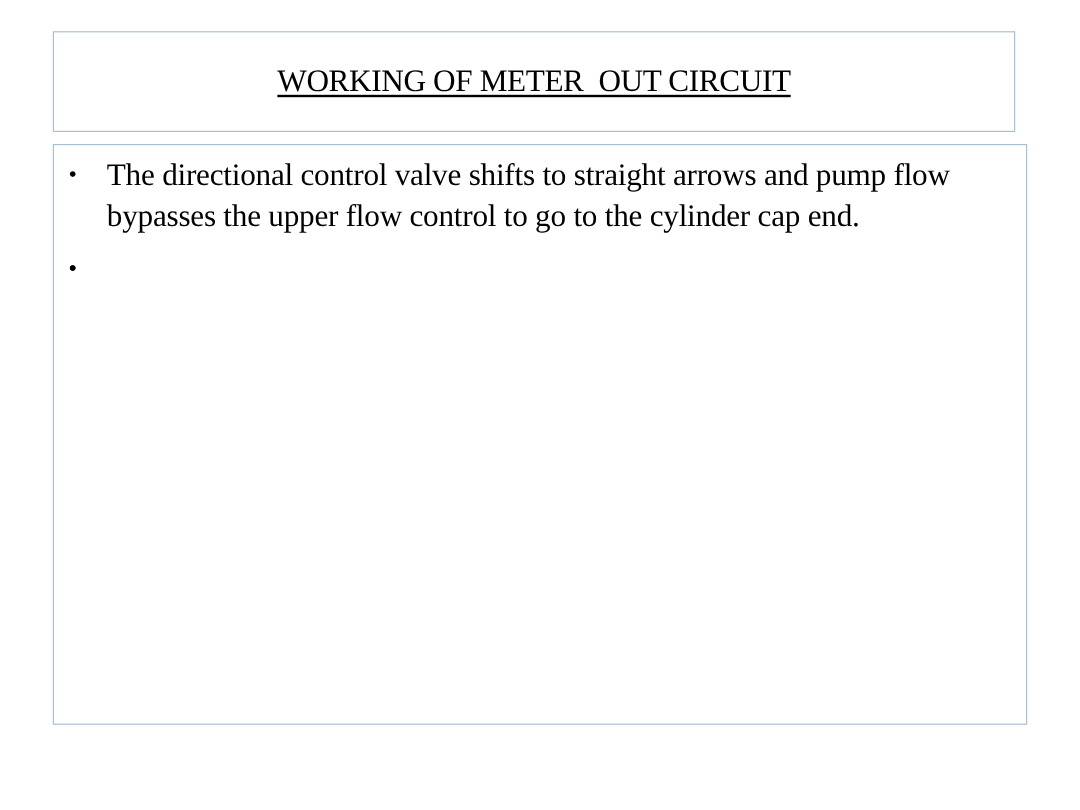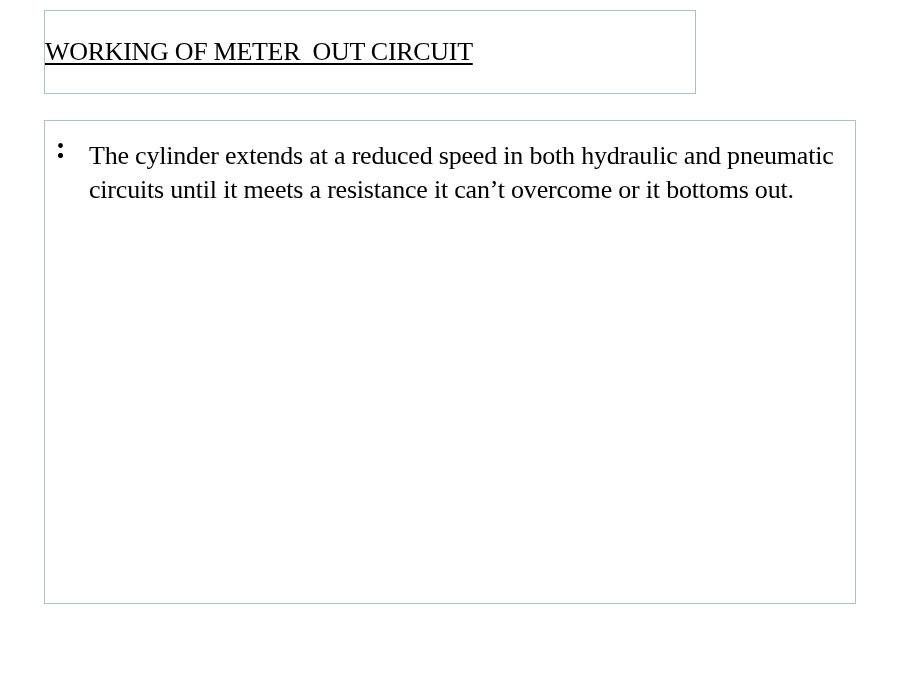--- a/index.html
+++ b/index.html
@@ -1,40 +1,40 @@
 <!DOCTYPE html>
 <html><head>
 <meta charset="utf-8">
 <style>
   html, body { margin:0; padding:0; }
   body { width:900px; height:675px; background:#ffffff; position:relative; overflow:hidden;
          font-family: "Liberation Serif", "DejaVu Serif", serif; color:#000; }
-  .title-box { position:absolute; left:44px; top:10px; width:652px; height:84px;
+  .title-box { position:absolute; left:44px; top:26px; width:802px; height:84px;
                border:1.5px solid #a9c0d3; box-sizing:border-box; display:flex;
-               align-items:center; }
+               align-items:center; justify-content:center; }
   .title { font-size:26px; text-decoration:underline; text-underline-offset:3px; white-space:pre; letter-spacing:-0.3px; }
   .content-box { position:absolute; left:44px; top:120px; width:812px; height:484px;
                  border:1.5px solid #a9c0d3; box-sizing:border-box; }
   ul { list-style:none; margin:0; padding:0; position:absolute; left:12px; top:8px; width:785px; }
   li { position:relative; padding-left:32px; font-size:26px; line-height:34px; margin-bottom:10px; letter-spacing:-0.2px; }
   .bullet { position:absolute; left:0; top:0; width:24px; font-size:20px; }
 </style>
 </head>
 <body>
 
 <div class="title-box">
   <div class="title">WORKING OF METER  OUT CIRCUIT</div>
 </div>
 
 <div class="content-box">
   <ul>
     <li>
       <span class="bullet">•</span>
+      <span>The directional control valve shifts to straight arrows and pump flow bypasses the upper flow control to go to the cylinder cap end.</span>
     </li>
     <li>
       <span class="bullet">•</span>
     </li>
     <li>
       <span class="bullet">•</span>
-      <span>The cylinder extends at a reduced speed in both hydraulic and pneumatic circuits until it meets a resistance it can’t overcome or it bottoms out.</span>
     </li>
   </ul>
 </div>
 
 </body></html>

